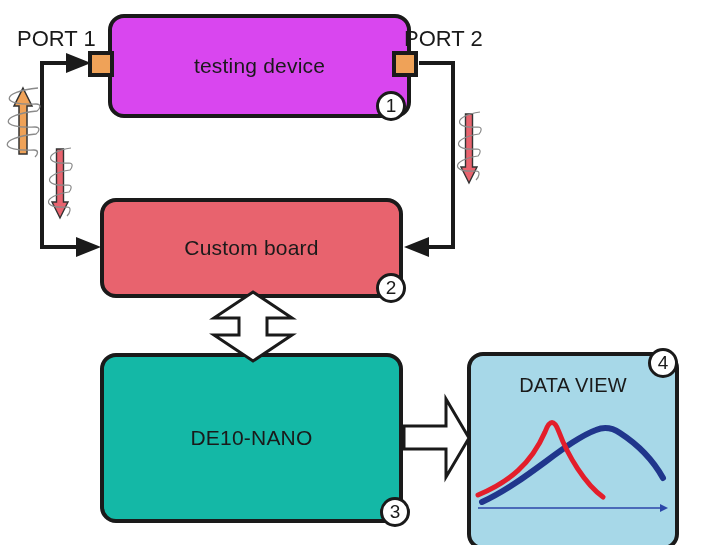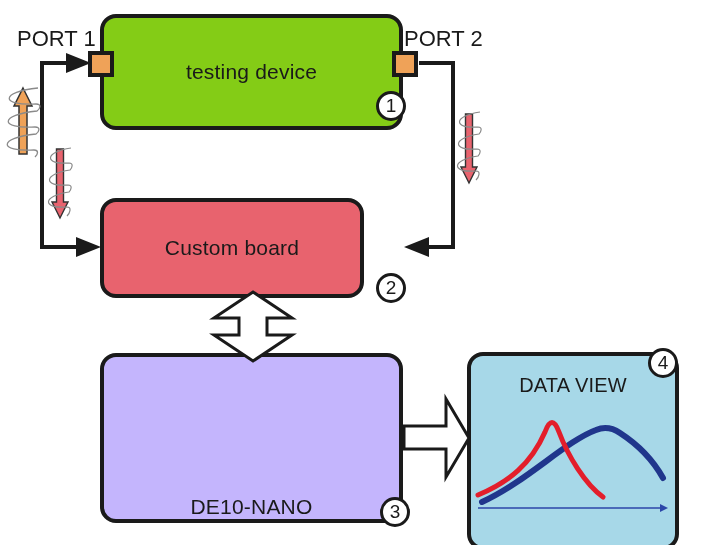--- a/index.html
+++ b/index.html
@@ -10,23 +10,23 @@
   }
   svg{position:absolute;left:0;top:0;overflow:visible;}
   .layer-under{z-index:0;}
   .layer-over{z-index:2;pointer-events:none;}
 
   .box{
     position:absolute;z-index:1;border:4px solid #1a1a1a;border-radius:16px;
     display:flex;align-items:center;justify-content:center;
     font-size:21px;letter-spacing:.2px;box-sizing:border-box;
   }
-  .box-testing{left:100px;top:14px;width:303px;height:116px;background:#84cc16;}
-  .box-custom{left:100px;top:198px;width:264px;height:100px;background:#E8636E;}
-  .box-de10{left:100px;top:353px;width:303px;height:170px;background:#c4b5fd;align-items:flex-end;}
+  .box-testing{left:108px;top:14px;width:303px;height:104px;background:#d946ef;}
+  .box-custom{left:100px;top:198px;width:303px;height:100px;background:#E8636E;}
+  .box-de10{left:100px;top:353px;width:303px;height:170px;background:#14b8a6;}
   .box-dataview{
     left:467px;top:352px;width:212px;height:198px;background:#A7D8E8;
     border-radius:16px;align-items:flex-start;justify-content:center;
     font-size:20px;
   }
   .dataview-label{margin-top:18px;}
 
   .port-square{
     position:absolute;z-index:3;width:26px;height:26px;box-sizing:border-box;
     border:4px solid #1a1a1a;background:#EFA258;

